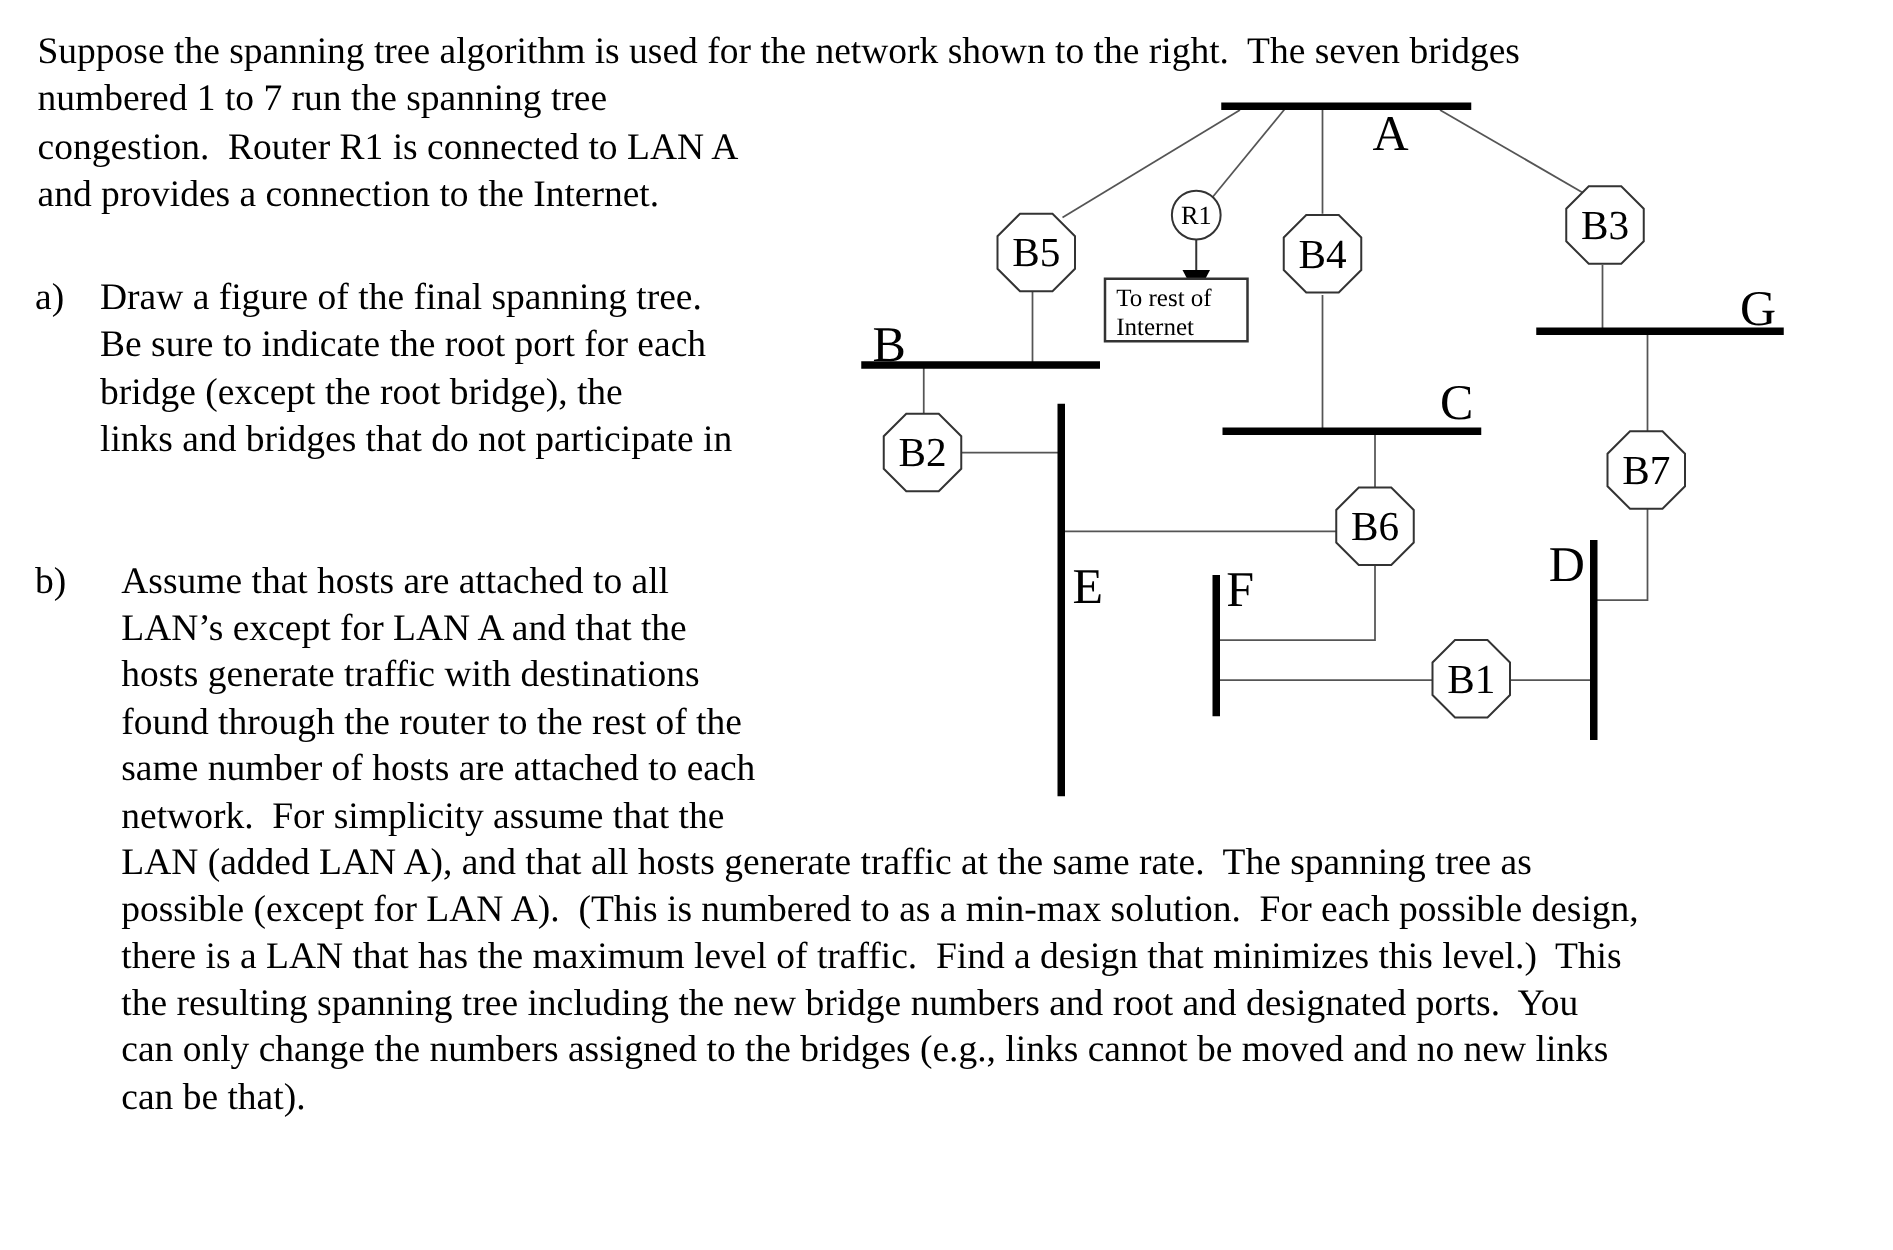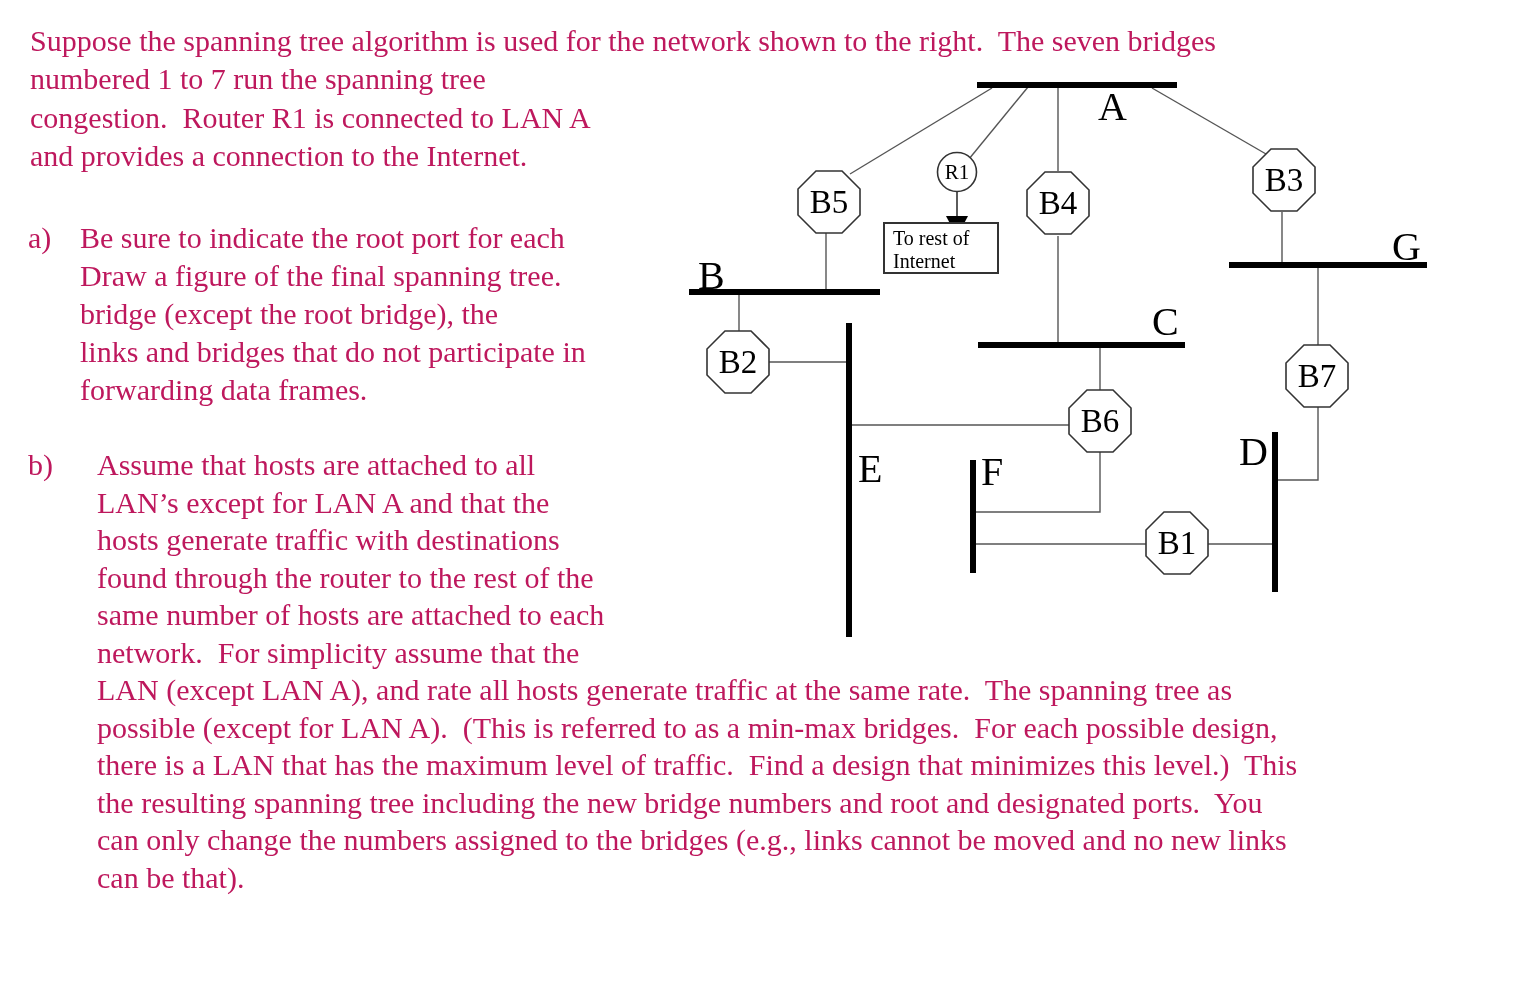--- a/index.html
+++ b/index.html
@@ -1,19 +1,19 @@
 <!DOCTYPE html>
 <html><head>
 <meta charset="utf-8">
 <style>
   html,body { margin:0; padding:0; background:#ffffff; }
   .page {
     position:relative; width:1514px; height:1000px;
     background:#ffffff; overflow:hidden;
-    font-family:"Liberation Serif", serif; color:#be185d;
+    font-family:"Liberation Serif", serif; color:#000000;
   }
   .tblock { position:absolute; }
   .tline  { white-space:pre; font-size:30px; }
   .lh-intro .tline { line-height:38.3px; }
   .lh-a .tline     { line-height:38px; }
   .lh-b .tline     { line-height:37.5px; }
   .tlabel {
     position:absolute; font-size:30px; line-height:38px; white-space:pre;
   }
   svg.diagram { position:absolute; left:650px; top:50px; width:864px; height:640px; }
@@ -29,37 +29,36 @@
 
   <div class="tblock lh-intro" style="left:30px; top:22px;">
     <div class="tline">Suppose the spanning tree algorithm is used for the network shown to the right.  The seven bridges</div>
     <div class="tline">numbered 1 to 7 run the spanning tree</div>
     <div class="tline">congestion.  Router R1 is connected to LAN A</div>
     <div class="tline">and provides a connection to the Internet.</div>
   </div>
 
   <div class="tlabel" style="left:28px; top:219px;">a)</div>
   <div class="tblock lh-a" style="left:80px; top:219px;">
+    <div class="tline">Draw a figure of the final spanning tree.</div>
     <div class="tline">Be sure to indicate the root port for each</div>
-    <div class="tline">Draw a figure of the final spanning tree.</div>
     <div class="tline">bridge (except the root bridge), the</div>
     <div class="tline">links and bridges that do not participate in</div>
-    <div class="tline">forwarding data frames.</div>
   </div>
 
   <div class="tlabel" style="left:28px; top:446px;">b)</div>
   <div class="tblock lh-b" style="left:97px; top:446px;">
     <div class="tline">Assume that hosts are attached to all</div>
     <div class="tline">LAN’s except for LAN A and that the</div>
     <div class="tline">hosts generate traffic with destinations</div>
     <div class="tline">found through the router to the rest of the</div>
     <div class="tline">same number of hosts are attached to each</div>
     <div class="tline">network.  For simplicity assume that the</div>
-    <div class="tline">LAN (except LAN A), and rate all hosts generate traffic at the same rate.  The spanning tree as</div>
-    <div class="tline">possible (except for LAN A).  (This is referred to as a min-max bridges.  For each possible design,</div>
+    <div class="tline">LAN (added LAN A), and that all hosts generate traffic at the same rate.  The spanning tree as</div>
+    <div class="tline">possible (except for LAN A).  (This is numbered to as a min-max solution.  For each possible design,</div>
     <div class="tline">there is a LAN that has the maximum level of traffic.  Find a design that minimizes this level.)  This</div>
     <div class="tline">the resulting spanning tree including the new bridge numbers and root and designated ports.  You</div>
     <div class="tline">can only change the numbers assigned to the bridges (e.g., links cannot be moved and no new links</div>
     <div class="tline">can be that).</div>
   </div>
 
   <svg class="diagram" viewBox="650 50 864 640">
 
     <g stroke="#555555" stroke-width="1.4" fill="none">
       <line x1="992" y1="88" x2="850" y2="174"></line>

